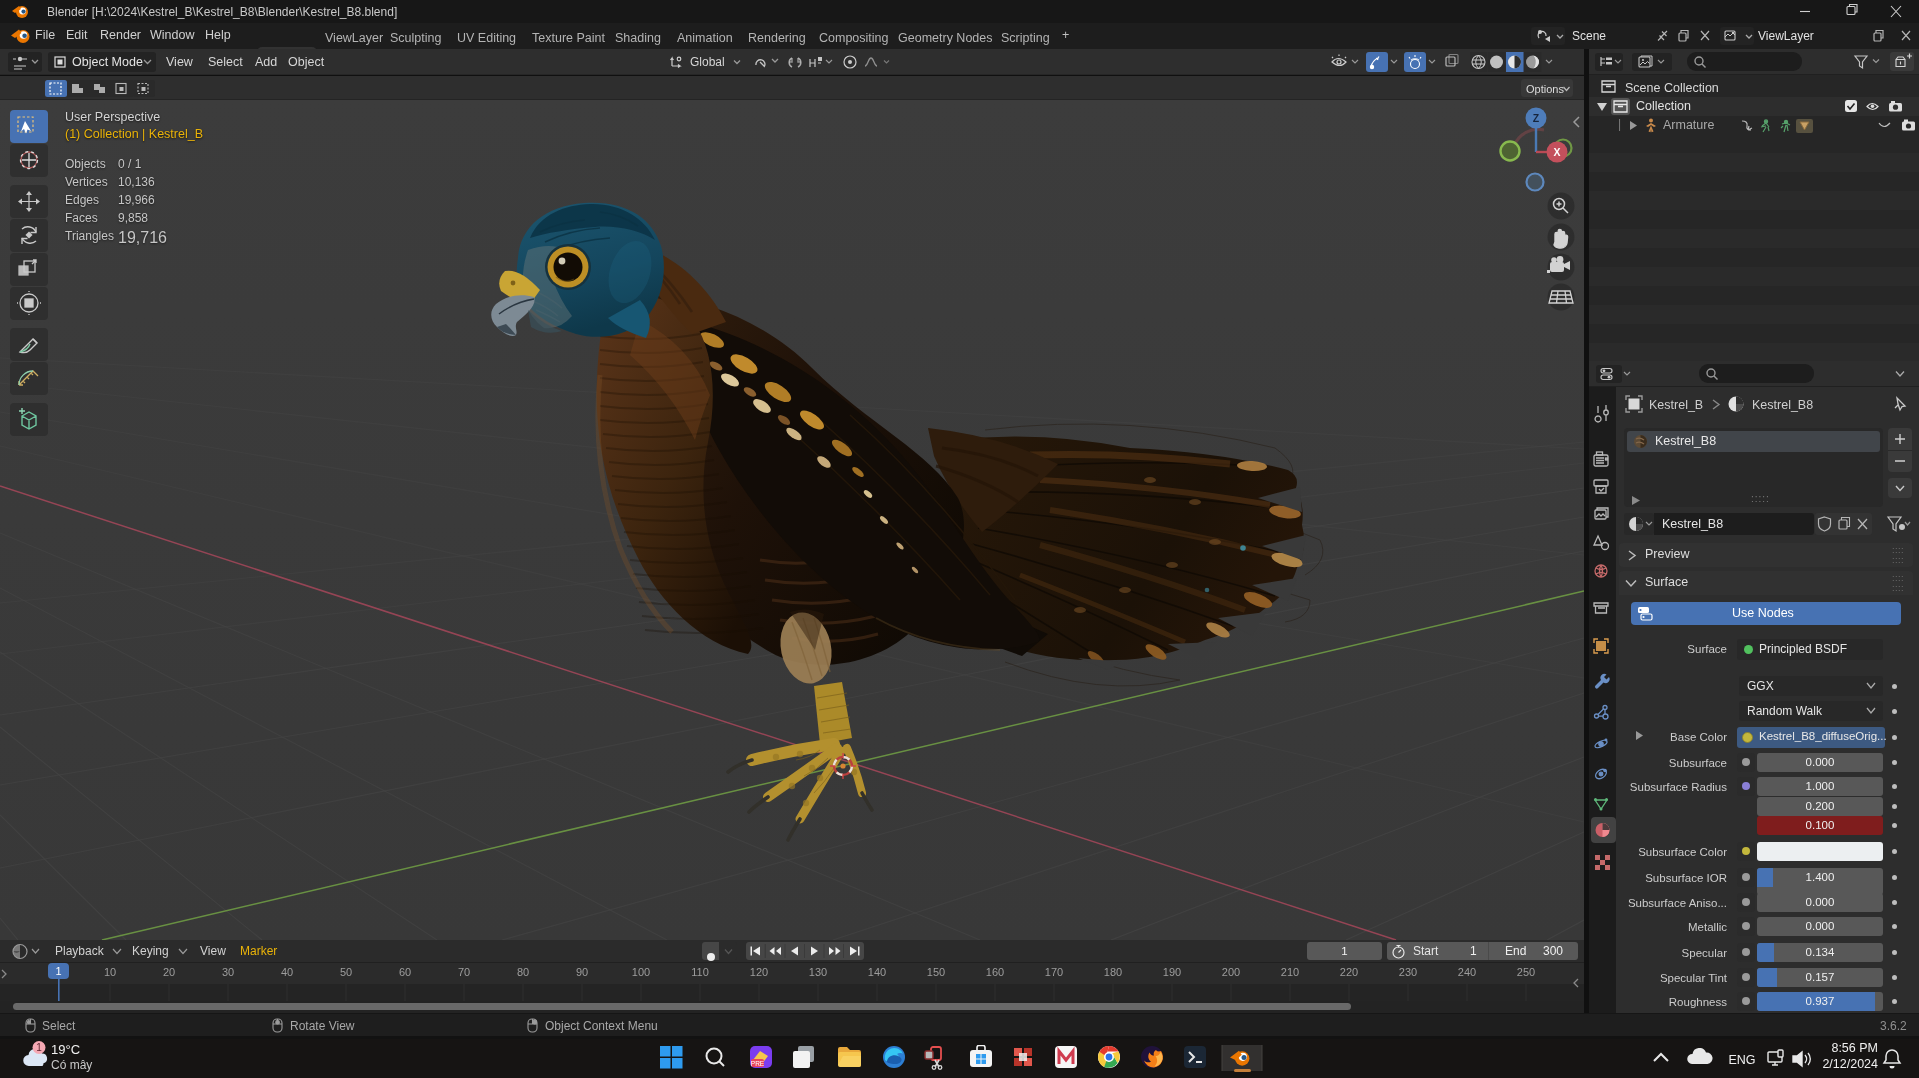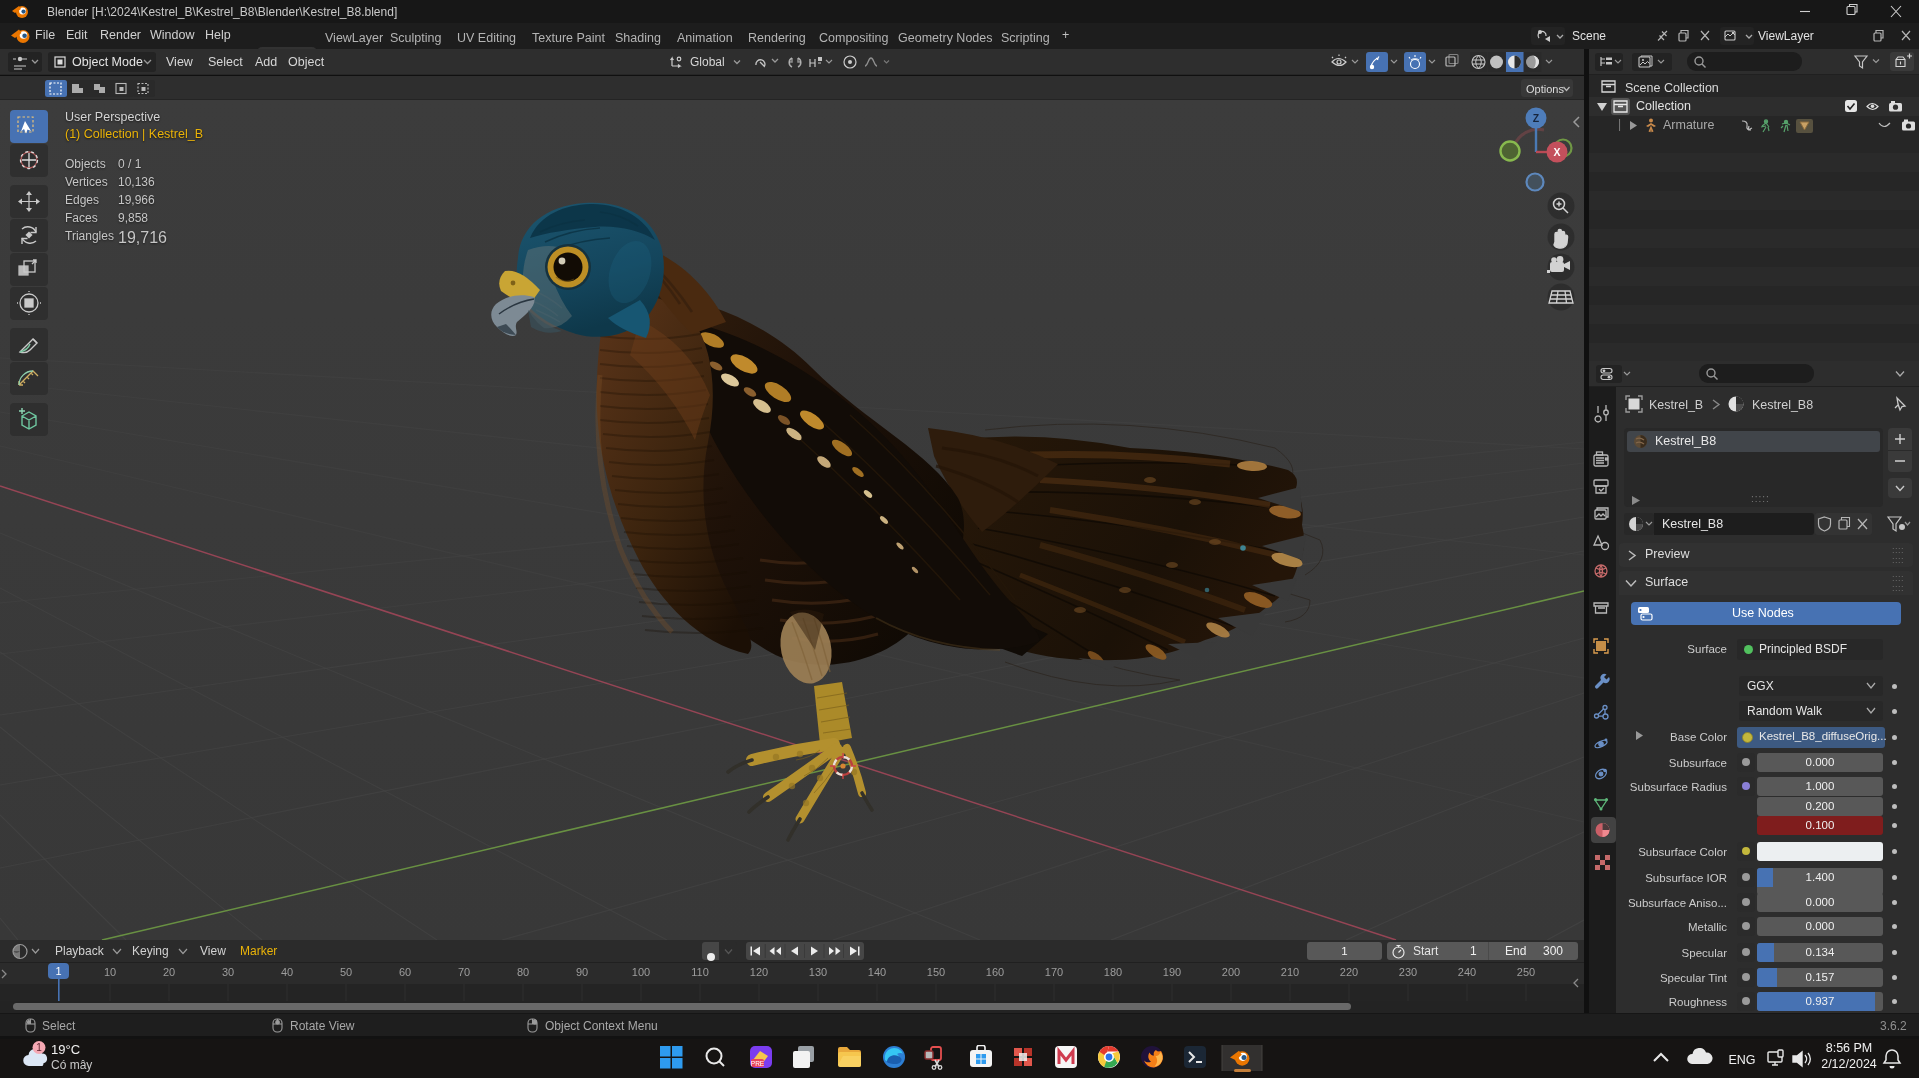--- a/index.html
+++ b/index.html
@@ -803,21 +803,21 @@
 <g fill="none" stroke="#e8e8e8" stroke-width="1.4">
         <rect x="118" y="4" width="14" height="10" rx="1"></rect>
         <path d="M122 17 h6 M125 14 v3"></path>
         <rect x="128" y="2" width="5" height="7" rx="1" fill="#1c1a19"></rect>
       </g>
 <g fill="none" stroke="#e8e8e8" stroke-width="1.4">
         <path d="M143 8 v6 h4 l5 4 v-14 l-5 4 z" fill="#e8e8e8"></path>
         <path d="M155 7 a6 6 0 0 1 0 8 M158 5 a9 9 0 0 1 0 12"></path>
       </g>
 </svg>
-<div class="txt" style="left:1820px;top:5px;width:58px;font-size:12.5px;color:#f0f0f0;text-align:center">
+<div class="txt" style="left:1820px;top:5px;width:58px;font-size:12.5px;color:#f0f0f0;text-align:right">
       <span style="display:block">8:56 PM</span>
       <span style="display:block;margin-top:2px">2/12/2024</span>
     </div>
 <svg class="abs" style="left:1880px;top:11px" width="24" height="24" viewBox="0 0 24 24">
       <path d="M12 3 a6 6 0 0 1 6 6 v4 l2 3 h-16 l2-3 v-4 a6 6 0 0 1 6-6 z" fill="none" stroke="#e8e8e8" stroke-width="1.5"></path>
       <path d="M9.5 19 a2.5 2.5 0 0 0 5 0" fill="#e8e8e8"></path>
     </svg>
 </div>
 <div id="viewport">
 <svg class="abs" style="left:0;top:0" width="1584" height="840" viewBox="0 0 1584 840">

